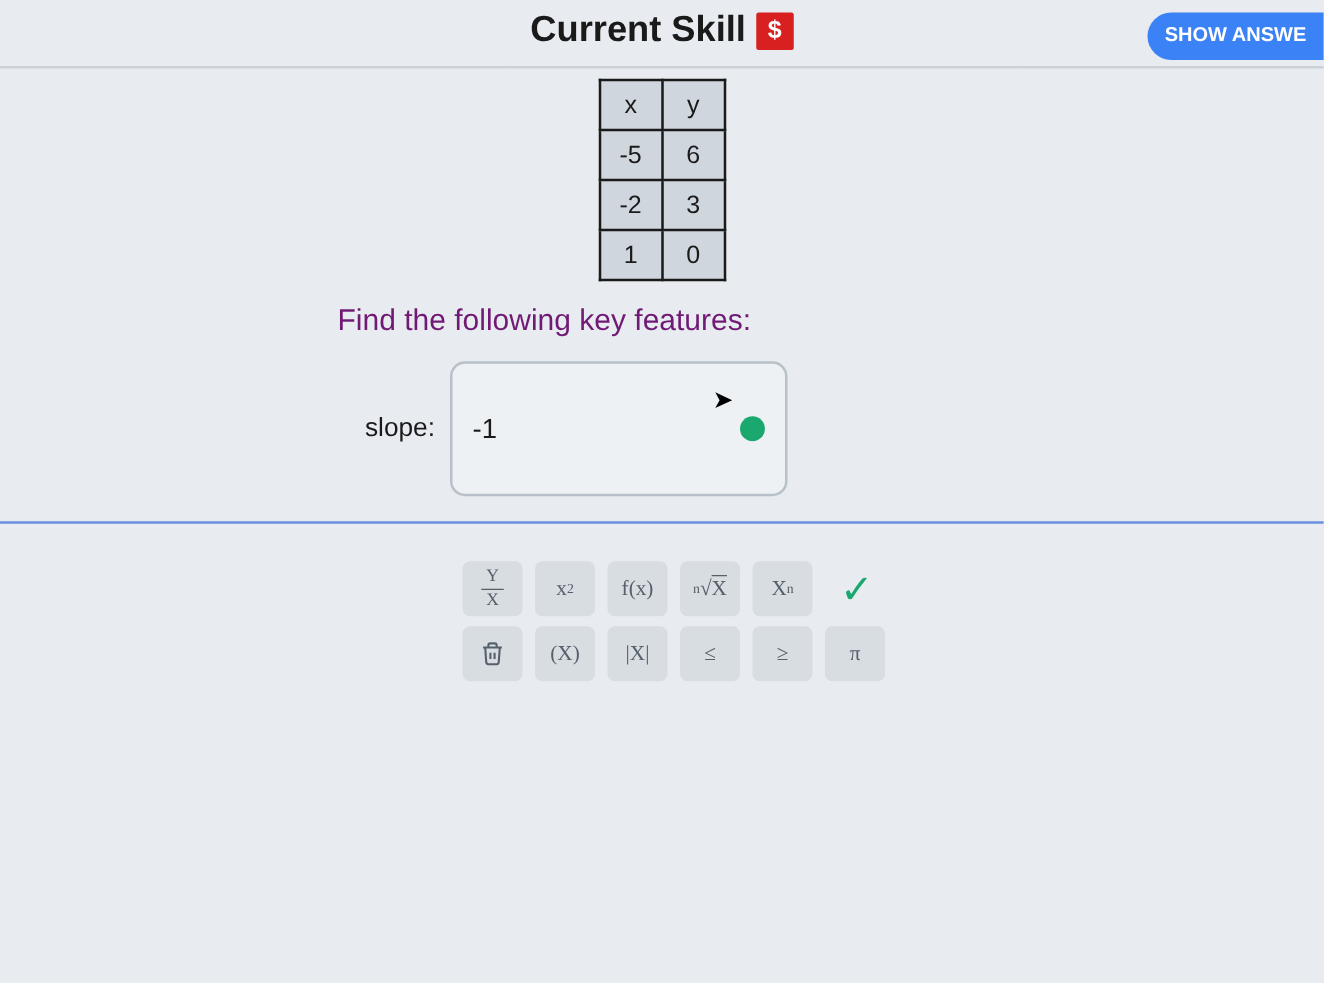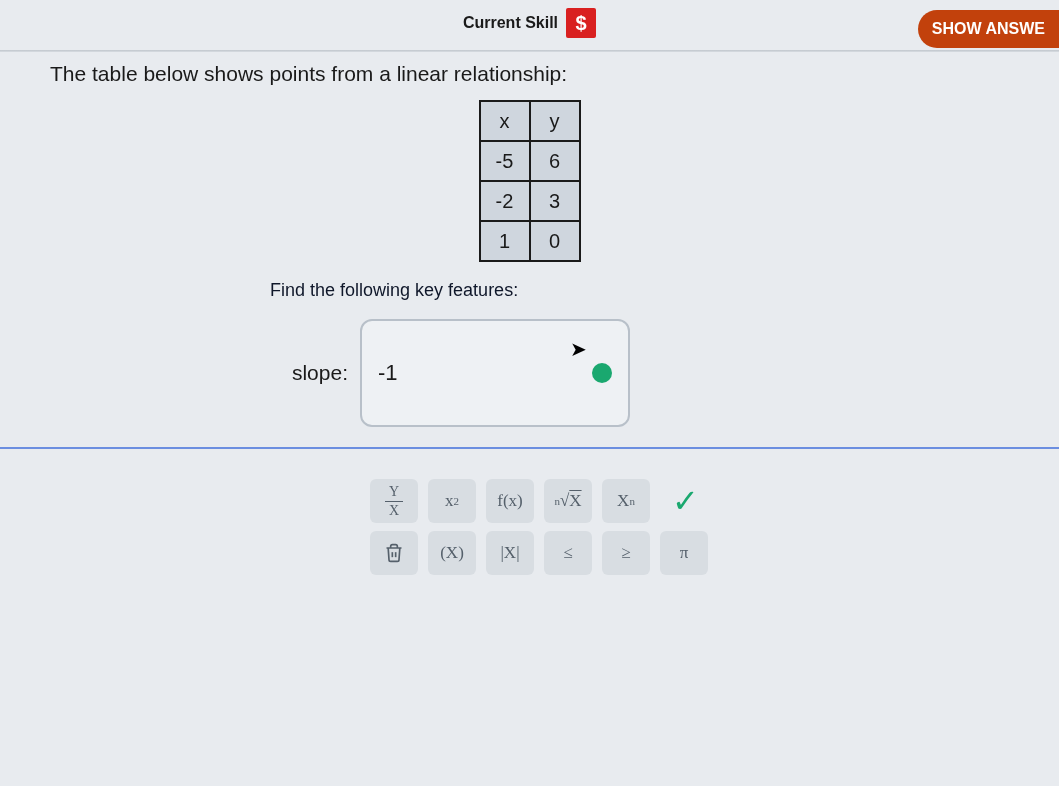--- a/index.html
+++ b/index.html
@@ -16,21 +16,21 @@
       position: relative;
     }
     .header {
       display: flex;
       align-items: center;
       justify-content: center;
       padding: 8px 0 12px;
       position: relative;
     }
     .header-title {
-      font-size: 16px;
+      font-size: 29px;
       font-weight: bold;
       color: #1a1a1a;
       margin-right: 8px;
       text-align: right;
     }
     .skill-badge {
       width: 30px;
       height: 30px;
       background: #d92020;
       color: #fff;
@@ -38,21 +38,21 @@
       font-weight: bold;
       display: inline-flex;
       align-items: center;
       justify-content: center;
       border-radius: 2px;
     }
     .show-answer-btn {
       position: absolute;
       right: 0;
       top: 10px;
-      background: #c2410c;
+      background: #3b82f6;
       color: #fff;
       font-size: 16px;
       font-weight: bold;
       padding: 10px 14px;
       border: none;
       border-radius: 20px 0 0 20px;
       cursor: pointer;
     }
     .divider-top {
       height: 2px;
@@ -78,22 +78,22 @@
       width: 50px;
       height: 40px;
       text-align: center;
       font-size: 20px;
       color: #1a1a1a;
     }
     .data-table th {
       font-weight: normal;
     }
     .instruction {
-      font-size: 18px;
-      color: #0f172a;
+      font-size: 24px;
+      color: #701a75;
       margin-left: 230px;
       margin-bottom: 18px;
     }
     .answer-row {
       display: flex;
       align-items: center;
       margin-bottom: 18px;
     }
     .answer-label {
       font-size: 21px;
@@ -199,21 +199,20 @@
 <body>
 
 <div class="header">
   <span class="header-title">Current Skill</span>
   <span class="skill-badge">$</span>
   <button class="show-answer-btn">SHOW ANSWE</button>
 </div>
 <div class="divider-top"></div>
 
 <div class="content">
-  <p class="prompt-text">The table below shows points from a linear relationship:</p>
 
   <table class="data-table">
     <tbody>
         <tr>
       <th>x</th>
       <th>y</th>
     </tr>
     <tr>
       <td>-5</td>
       <td>6</td>

